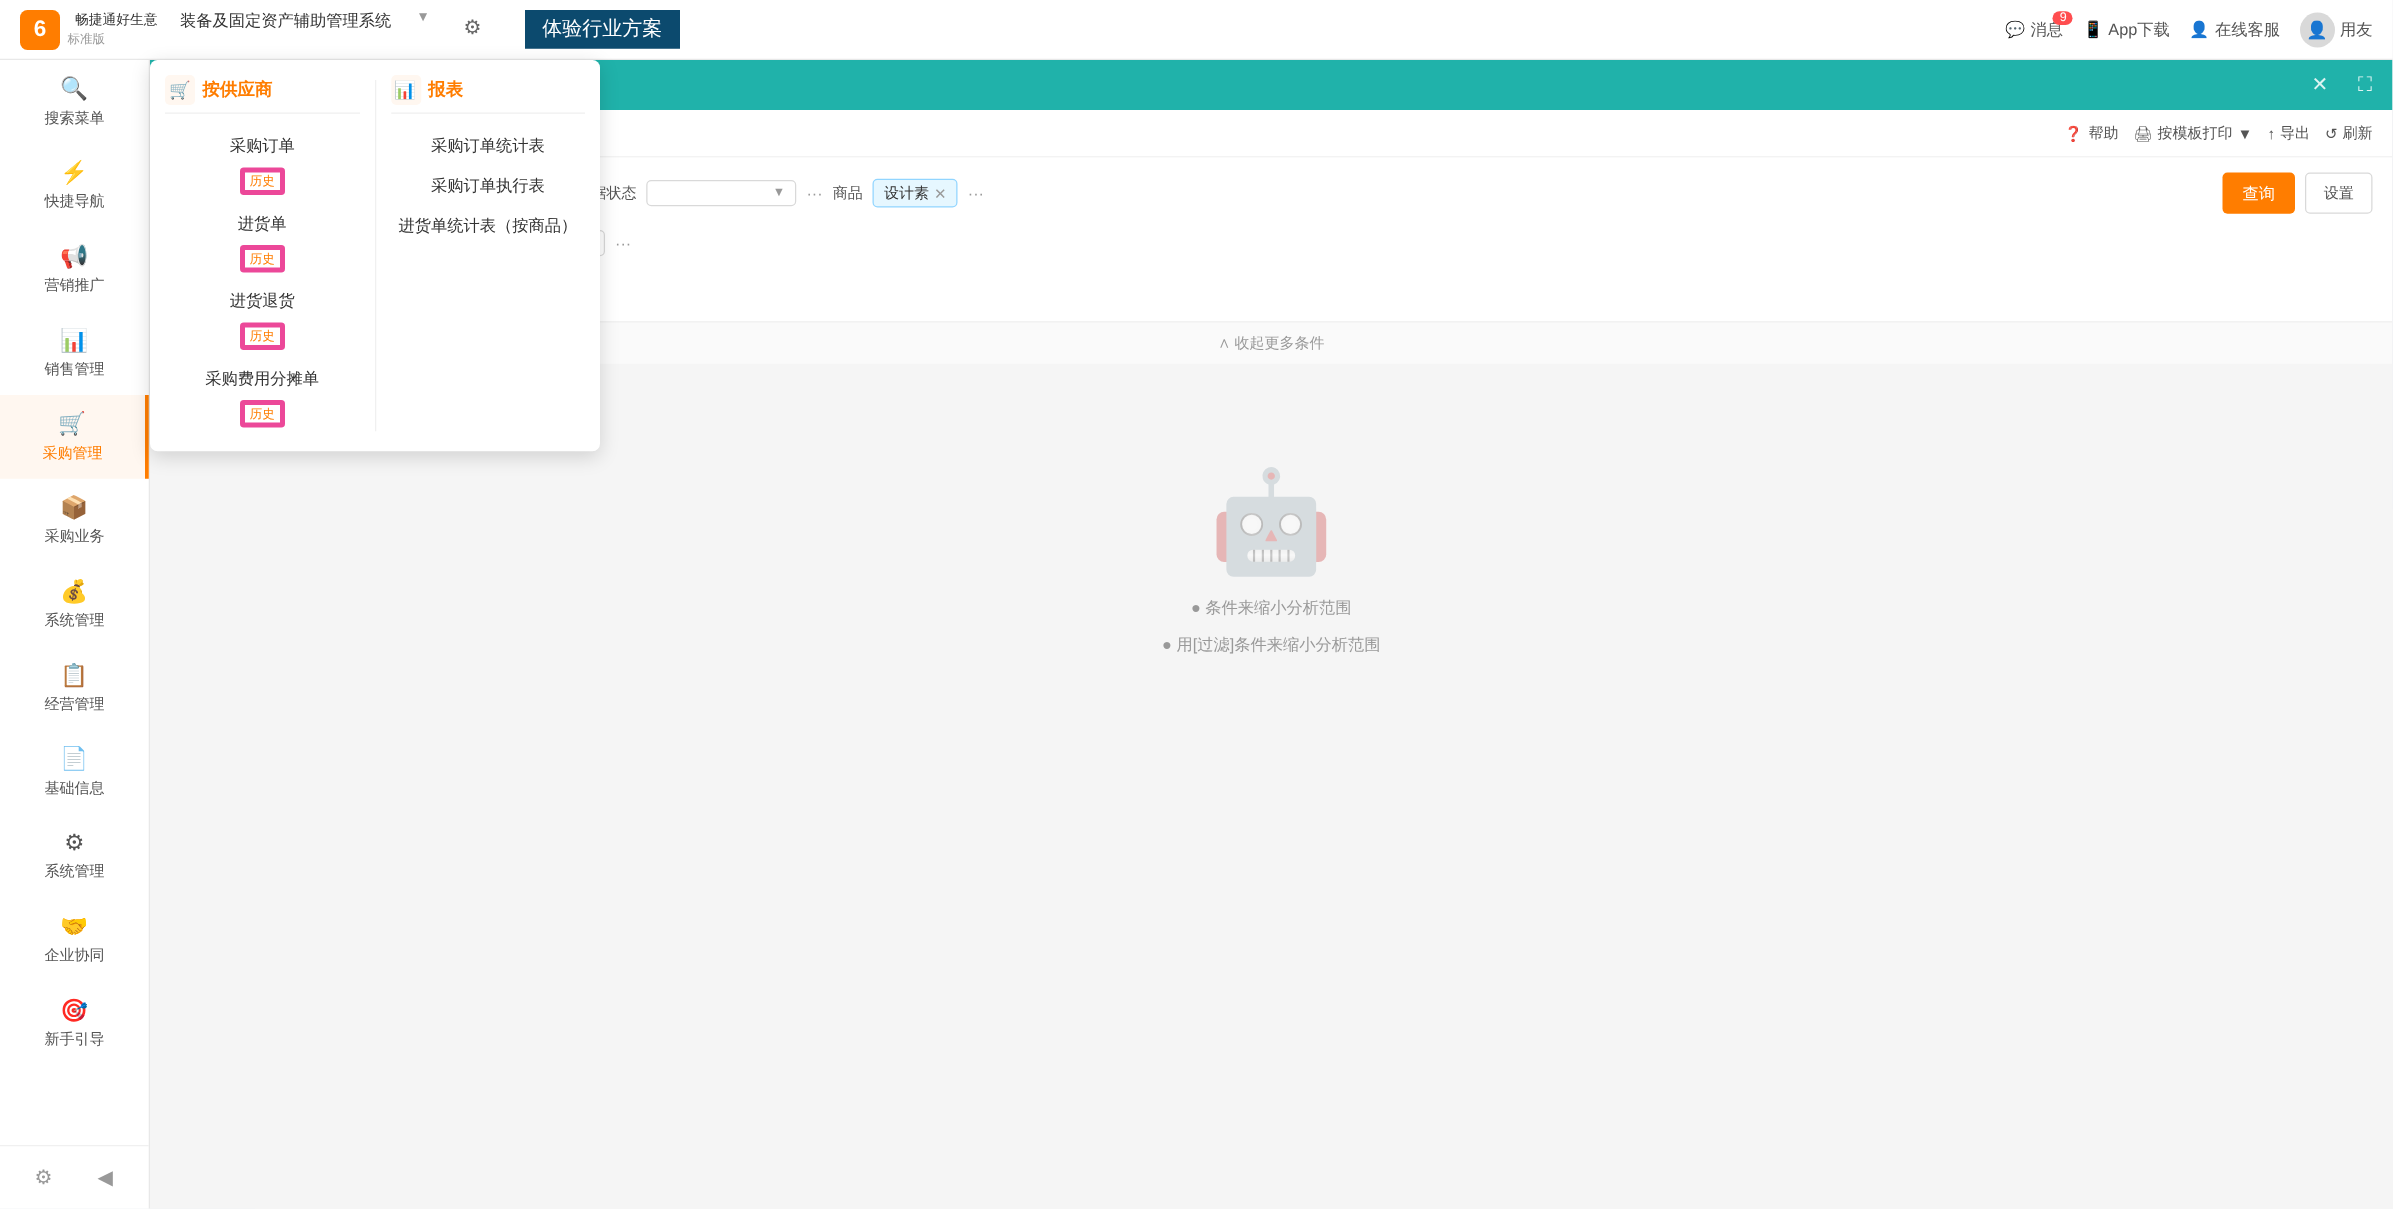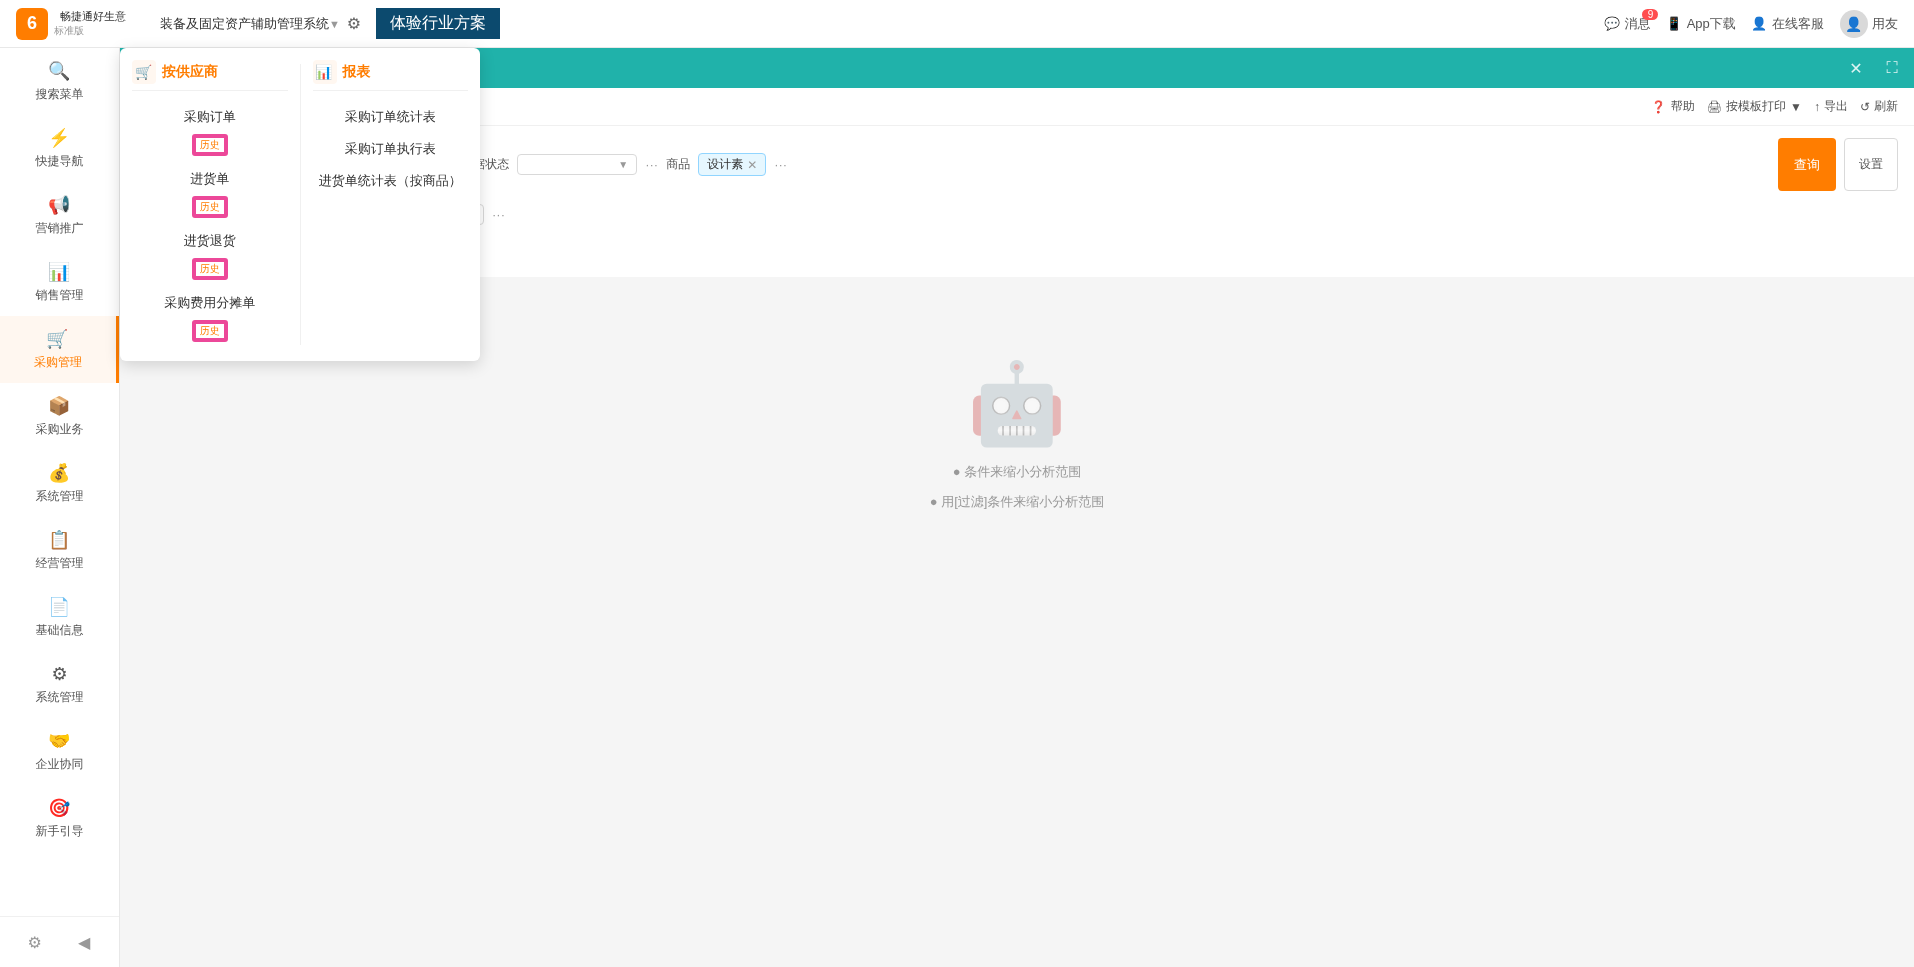--- a/index.html
+++ b/index.html
@@ -12,21 +12,21 @@
     .sidebar { width: 120px; background: #fff; border-right: 1px solid #e8e8e8; display: flex; flex-direction: column; flex-shrink: 0; position: relative; }
     .content-area { flex: 1; display: flex; flex-direction: column; overflow: hidden; }
     .tab-bar { background: #20b2aa; display: flex; align-items: center; height: 40px; padding: 0 8px; flex-shrink: 0; }
     .page-content { flex: 1; background: #f5f5f5; overflow: auto; position: relative; }
 
     
     .logo-area { display: flex; align-items: center; width: 120px; flex-shrink: 0; }
     .logo-icon { width: 32px; height: 32px; background: #ff7d00; border-radius: 6px; display: flex; align-items: center; justify-content: center; color: #fff; font-size: 18px; font-weight: bold; }
     .logo-text { margin-left: 6px; font-size: 11px; color: #333; line-height: 1.3; }
     .logo-sub { font-size: 10px; color: #999; }
-    .system-name { flex: 1; display: flex; align-items: center; gap: 0; margin-left: 24px; }
+    .system-name { flex: 1; display: flex; align-items: flex-start; gap: 20px; margin-left: 8px; }
     .system-title { font-size: 13px; color: #333; }
     .system-title-arrow { color: #999; font-size: 11px; }
     .gear-btn { width: 28px; height: 28px; display: flex; align-items: center; justify-content: center; cursor: pointer; color: #666; font-size: 16px; }
     .industry-btn { background: #0c4a6e; color: #fff; border: none; border-radius: 0; padding: 5px 14px; font-size: 16px; cursor: pointer; margin-left: 8px; }
     .top-right { display: flex; align-items: center; gap: 16px; margin-left: auto; }
     .top-right-item { display: flex; align-items: center; gap: 4px; color: #555; font-size: 13px; cursor: pointer; position: relative; }
     .badge { position: absolute; top: -6px; right: -8px; background: #ff4d4f; color: #fff; border-radius: 10px; font-size: 10px; padding: 0 4px; min-width: 16px; text-align: center; }
     .user-avatar { width: 28px; height: 28px; border-radius: 50%; background: #d9d9d9; display: flex; align-items: center; justify-content: center; font-size: 14px; color: #666; }
 
     
@@ -43,21 +43,21 @@
     .tab-close { color: #999; font-size: 11px; cursor: pointer; }
     .tab-spacer { flex: 1; }
     .tab-right-btns { display: flex; align-items: center; gap: 8px; color: rgba(255,255,255,0.85); }
     .tab-right-btn { display: flex; align-items: center; justify-content: center; width: 28px; height: 28px; cursor: pointer; font-size: 16px; }
     .filter-label { color: #555; font-size: 12px; white-space: nowrap; }
     .filter-tag { display: inline-flex; align-items: center; gap: 4px; background: #e6f7ff; border: 1px solid #91d5ff; border-radius: 4px; padding: 2px 8px; font-size: 12px; color: #333; }
     .filter-tag .remove { color: #999; cursor: pointer; }
     .filter-dots { color: #999; cursor: pointer; }
     .filter-select { display: flex; align-items: center; border: 1px solid #d9d9d9; border-radius: 4px; padding: 4px 8px; font-size: 12px; color: #333; background: #fff; min-width: 120px; justify-content: space-between; cursor: pointer; }
     .btn-primary { background: #ff7d00; color: #fff; border: none; border-radius: 4px; padding: 6px 16px; font-size: 13px; cursor: pointer; }
-    .btn-default { background: #fff; color: #555; border: 1px solid #d9d9d9; border-radius: 4px; padding: 17px 14px; font-size: 12px; cursor: pointer; }
+    .btn-default { background: #fff; color: #555; border: 1px solid #d9d9d9; border-radius: 4px; padding: 7px 14px; font-size: 12px; cursor: pointer; }
     .toolbar { display: flex; align-items: center; gap: 12px; padding: 10px 16px; background: #fff; border-bottom: 1px solid #f0f0f0; justify-content: flex-end; }
     .toolbar-btn { display: flex; align-items: center; gap: 4px; font-size: 12px; color: #555; cursor: pointer; }
     .collapse-bar { text-align: center; padding: 8px; color: #999; font-size: 12px; cursor: pointer; background: #fafafa; border-top: 1px solid #f0f0f0; }
 
     
     .empty-state { display: flex; flex-direction: column; align-items: center; justify-content: center; padding: 80px; color: #999; gap: 12px; }
     .empty-text { font-size: 13px; color: #999; }
 
     
     .dropdown-menu { position: absolute; top: 48px; left: 120px; background: #fff; border-radius: 6px; box-shadow: 0 4px 16px rgba(0,0,0,0.15); z-index: 999; width: 360px; padding: 12px 0; display: flex; }
@@ -266,20 +266,24 @@
 
             <span class="filter-label">客户</span>
             <div class="filter-select">
               <span></span>
               <span class="dropdown-arrow">▼</span>
             </div>
             <span class="filter-dots">···</span>
           </div>
         </div>
 
+        <div class="collapse-bar">
+          <span>∧</span>
+          <span>收起更多条件</span>
+        </div>
 
         <div class="empty-state">
           <div style="font-size:80px; opacity:0.3;">🤖</div>
           <div class="empty-text">
             <span style="color:#999">●</span>
             <span>条件来缩小分析范围</span>
           </div>
           <div class="empty-text">
             <span style="color:#999">●</span>
             <span>用[过滤]条件来缩小分析范围</span>

